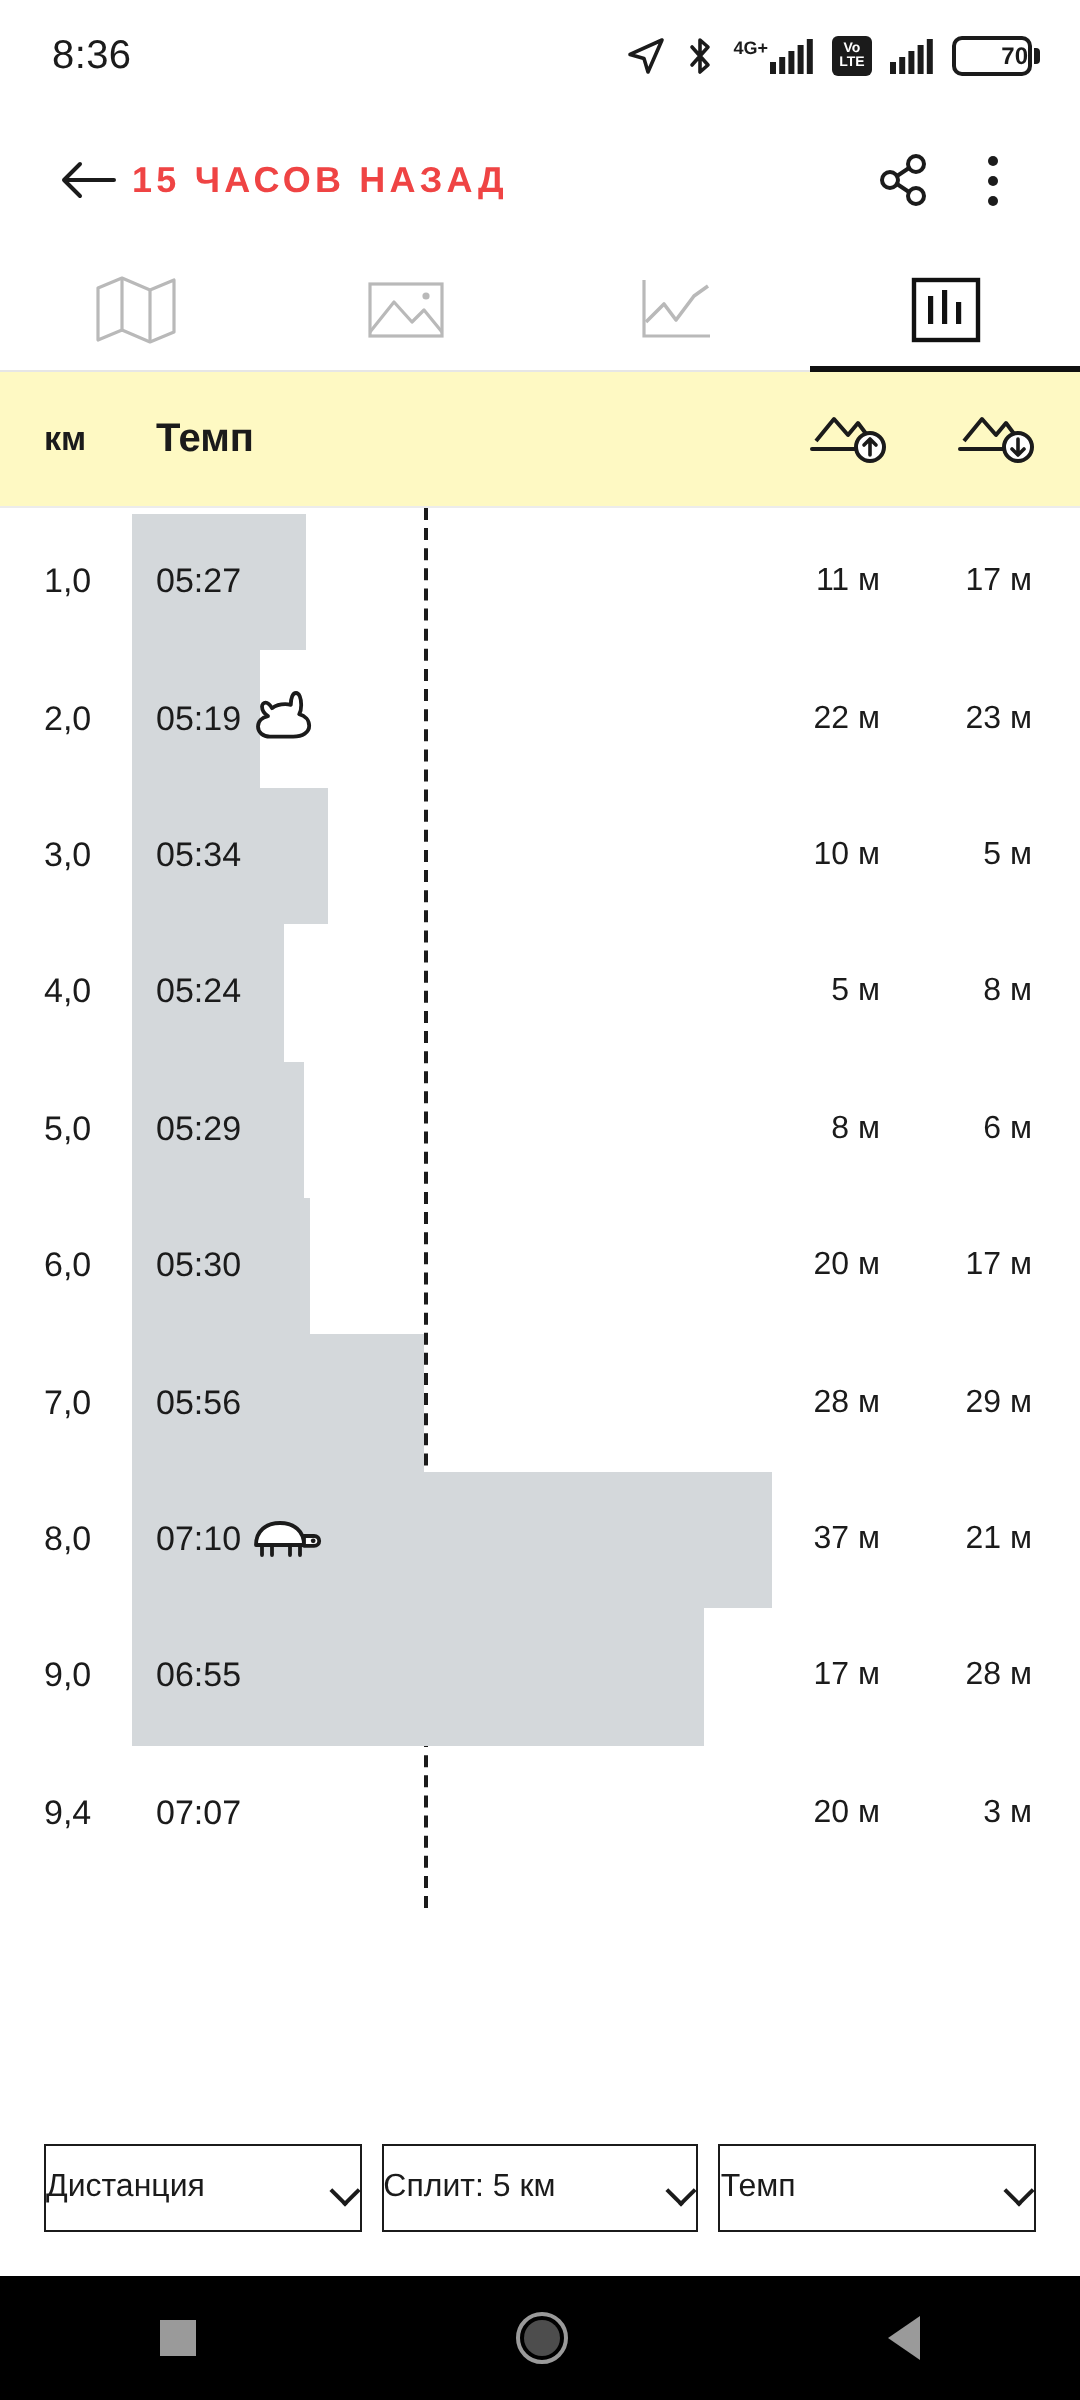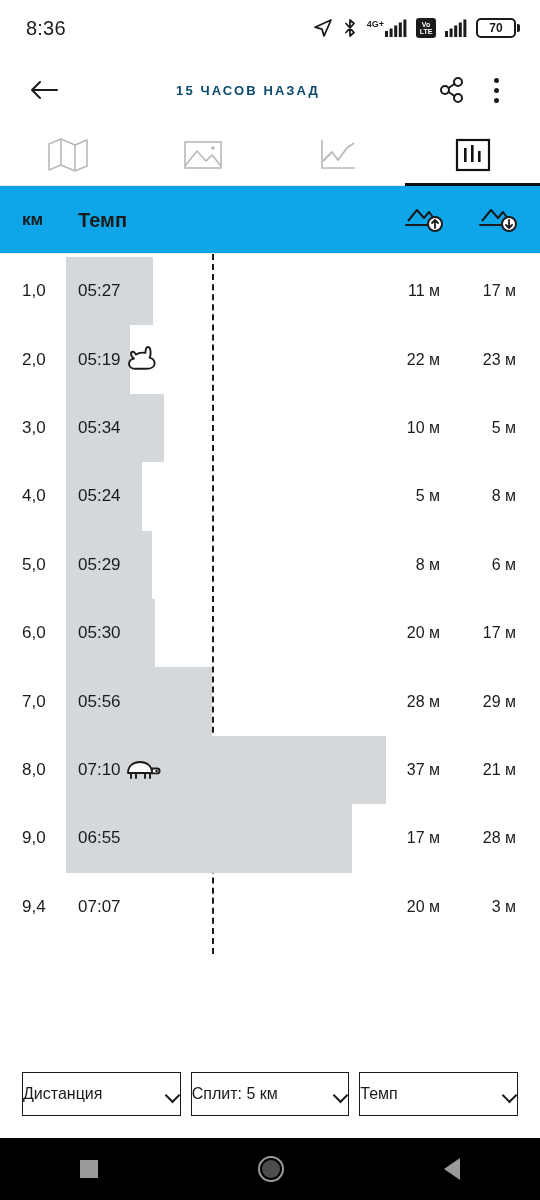--- a/index.html
+++ b/index.html
@@ -17,58 +17,58 @@
     height:56px; flex:0 0 56px;
     display:flex; align-items:center; justify-content:space-between;
     padding:0 20px 0 26px; background:#fff;
   }
   .status-time { font-size:20px; font-weight:400; letter-spacing:.2px; color:#1b1b1b; }
   .status-icons { display:flex; align-items:center; gap:9px; }
   .status-icons svg { display:block; }
   .batt { display:flex; align-items:center; }
   .batt-body {
     width:40px; height:20px; border:2px solid #1b1b1b; border-radius:5px;
-    display:flex; align-items:center; justify-content:center;
+    display:flex; align-items:center; justify-content:flex-end;
     font-size:12px; font-weight:700; letter-spacing:0;
   }
   .batt-cap { width:3px; height:8px; background:#1b1b1b; border-radius:0 2px 2px 0; margin-left:1px; }
   .volte-box {
     width:20px;height:20px;background:#1b1b1b;border-radius:3px;color:#fff;
     display:flex;flex-direction:column;align-items:center;justify-content:center;
     font-size:7px;line-height:7px;font-weight:700;
   }
   .g4 { display:flex; align-items:flex-end; gap:1px; }
   .g4 .lbl { font-size:9px; font-weight:700; line-height:9px; margin-bottom:8px; }
 
   
   .appbar {
     height:68px; flex:0 0 68px;
     display:flex; align-items:center; padding:0 22px; background:#fff;
   }
   .appbar-title {
-    flex:1; text-align:center; font-size:13px; font-weight:700;
-    letter-spacing:2.1px; color:#0c4a6e;
+    flex:1; font-size:18px; font-weight:700;
+    letter-spacing:2.1px; color:#ef4444;
   }
   .iconbtn { width:44px; height:44px; display:flex; align-items:center; justify-content:center; cursor:pointer; }
   .dots { display:flex; flex-direction:column; gap:5px; align-items:center; }
   .dots i { width:5px; height:5px; border-radius:50%; background:#1b1b1b; display:block; }
 
   
   .tabs {
     height:62px; flex:0 0 62px; display:flex; align-items:stretch;
     border-bottom:1px solid #e6e6e6; background:#fff;
   }
   .tab { flex:1; display:flex; align-items:center; justify-content:center; position:relative; cursor:pointer; }
   .tab.active:after {
     content:""; position:absolute; left:0; right:0; bottom:-1px; height:3px; background:#111;
   }
 
   
   .colhead {
-    height:68px; flex:0 0 68px; position:relative; background:#0ea5e9;
+    height:68px; flex:0 0 68px; position:relative; background:#fef9c3;
     border-bottom:1px solid #ececec;
   }
   .colhead .h-km { position:absolute; left:22px; top:50%; transform:translateY(-50%);
                    font-size:17px; font-weight:700; }
   .colhead .h-pace { position:absolute; left:78px; top:50%; transform:translateY(-50%);
                      font-size:20px; font-weight:700; }
   .colhead .h-up { position:absolute; left:404px; top:50%; transform:translateY(-50%); }
   .colhead .h-down { position:absolute; left:478px; top:50%; transform:translateY(-50%); }
 
   

